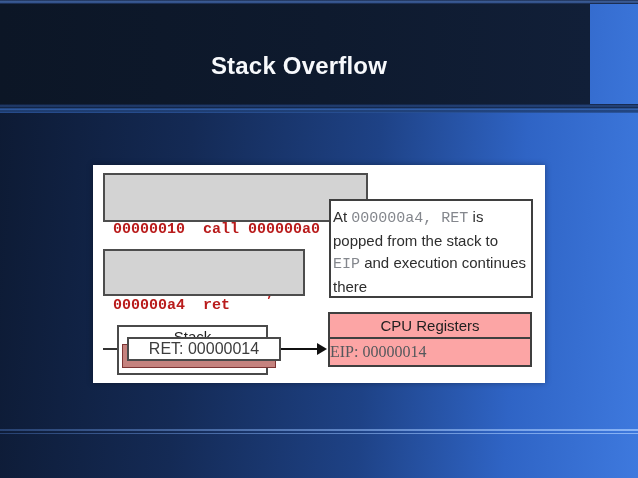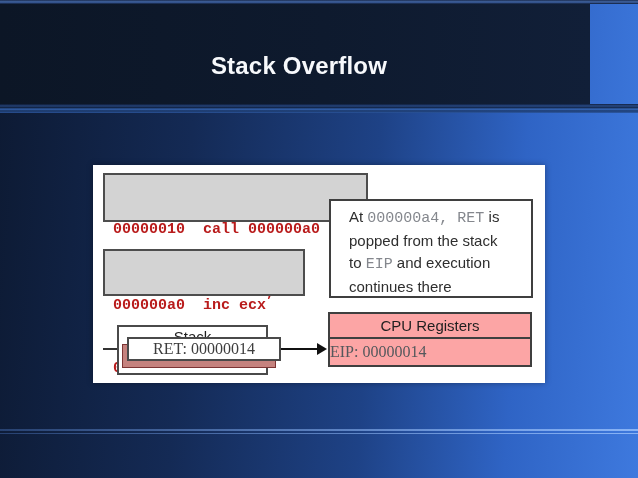--- a/index.html
+++ b/index.html
@@ -52,40 +52,40 @@
     font-family:"Liberation Mono","DejaVu Sans Mono",monospace;
     font-weight:bold; font-size:15px; line-height:21px; color:#b91c1c;
     padding:2px 0 0 8px; white-space:pre;
   }
   .codebox-1 { left:10px; top:8px;  width:265px; height:49px; }
   .codebox-2 { left:10px; top:84px; width:202px; height:47px; }
 
   .annotation {
     left:236px; top:34px; width:204px; height:99px;
     background:#ffffff; border:2px solid #3f3f3f;
-    font-size:15px; line-height:22px; color:#2e2e2e; padding:5px 18px;
+    font-size:15px; line-height:22px; color:#2e2e2e; padding:5px 2px;
   }
   .annotation .mono { color:#84878d; font-size:15px; }
 
   .stackbox {
     left:24px; top:160px; width:151px; height:50px;
     background:#ffffff; border:2px solid #4a4a4a;
   }
   .stack-title { text-align:center; font-size:15px; color:#1f1f1f; margin-top:1px; }
 
   .connector-left { left:10px; top:183px; width:24px; height:2px; background:#333; }
 
   .ret-shadow {
     left:29px; top:179px; width:154px; height:24px;
     background:#c5827e; border:1px solid #7c3434;
   }
   .retbox {
     left:34px; top:172px; width:154px; height:24px;
     background:#ffffff; border:2px solid #4a4a4a;
-    font-family:Liberation Serif, serif;
+    font-family:Liberation Sans, sans-serif;
     font-size:16px; color:#3d3d3d; text-align:center; line-height:20px;
   }
 
   .arrow-line { left:188px; top:183px; width:37px; height:2px; background:#111; }
   .arrow-head {
     left:224px; top:178px; width:0; height:0;
     border-left:10px solid #111; border-top:6px solid transparent; border-bottom:6px solid transparent;
   }
 
   .cpubox {
@@ -117,21 +117,20 @@
   <div class="bottom-line-2"></div>
 
   <div class="panel">
 
     <div class="codebox codebox-1">
       <div>00000010  call 000000a0</div>
       <div>00000014  mov eax, 14</div>
     </div>
 
     <div class="codebox codebox-2">
-      <div>000000a0  inc ecx</div>
       <div>000000a4  ret</div>
     </div>
 
     <div class="annotation"><span>At </span><span class="mono">000000a4, RET</span><span> is popped from the stack to </span><span class="mono">EIP</span><span> and execution continues there</span></div>
 
     <div class="connector-left"></div>
 
     <div class="stackbox">
       <div class="stack-title">Stack</div>
     </div>

